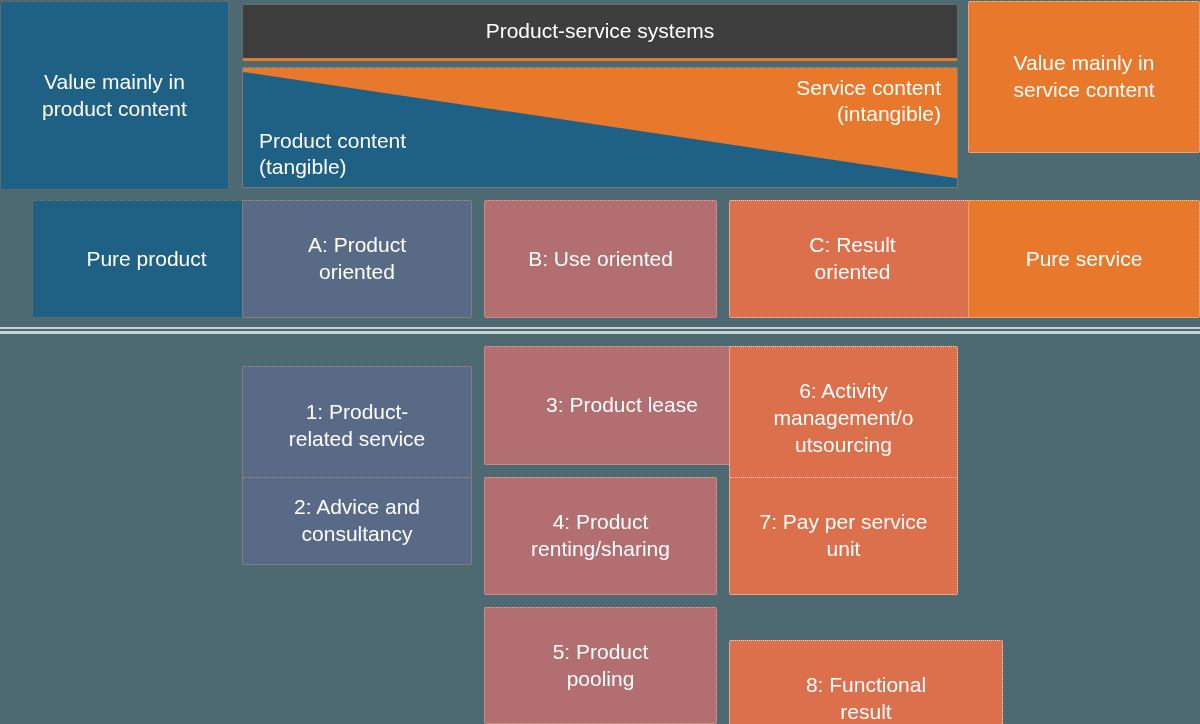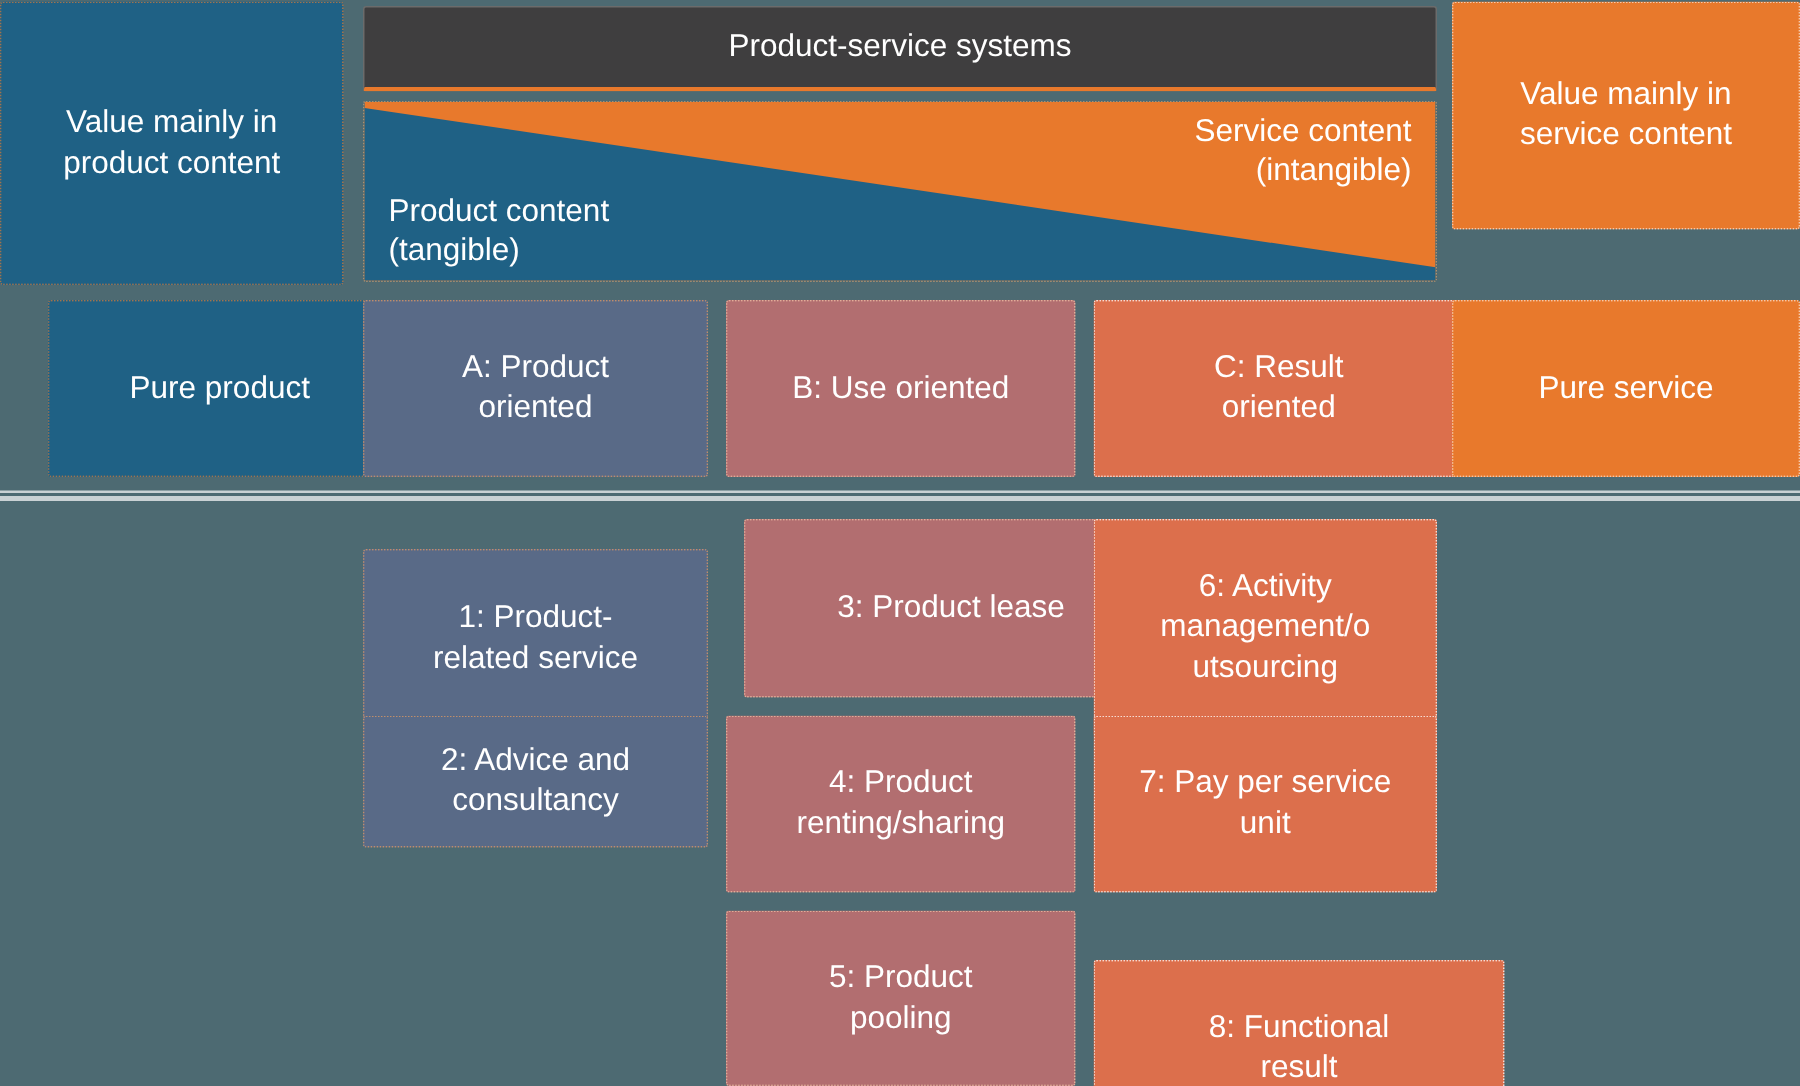--- a/index.html
+++ b/index.html
@@ -117,21 +117,21 @@
 
   <div class="divider"></div>
 
   <div class="box slate pad-md" style="left:242px; top:366px; width:230px; height:119px;">
     <span>1: Product-related service</span>
   </div>
   <div class="box slate" style="left:242px; top:477px; width:230px; height:88px;align-items:center;">
     <span>2: Advice and consultancy</span>
   </div>
 
-  <div class="box mauve" style="left:484px; top:346px; width:276px; height:119px;margin-left:12px;">
+  <div class="box mauve" style="left:484px; top:346px; width:276px; height:119px;">
     <span>3: Product lease</span>
   </div>
   <div class="box mauve pad-md wrapfix" style="left:484px; top:477px; width:233px; height:118px;">
     <span>4: Product renting/sharing</span>
   </div>
   <div class="box mauve pad-lg" style="left:484px; top:607px; width:233px; height:117px;">
     <span>5: Product pooling</span>
   </div>
 
   <div class="box coral pad-md wrapfix" style="left:729px; top:346px; width:229px; height:145px;">

